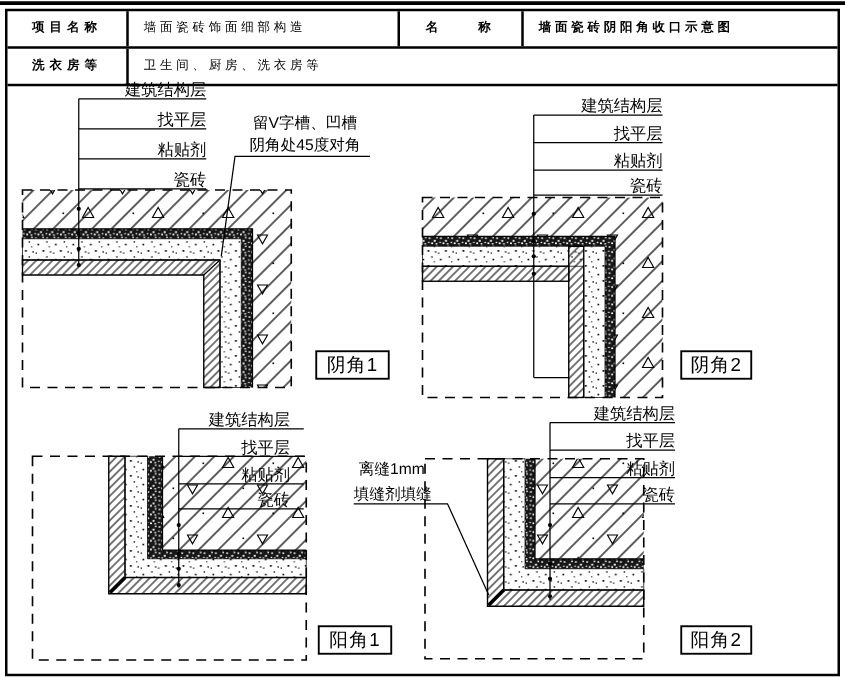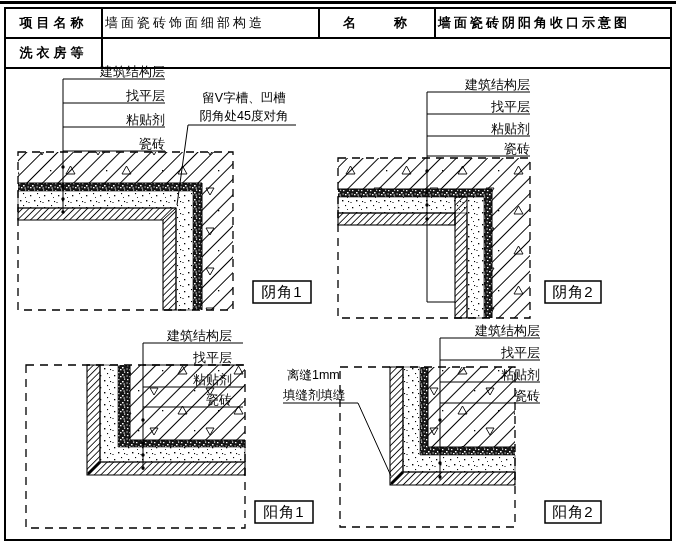--- a/index.html
+++ b/index.html
@@ -3,27 +3,27 @@
 <meta charset="utf-8">
 <style>
   html,body{margin:0;padding:0;background:#e8e8e8;}
   .page{position:relative;width:676px;height:553px;background:#ffffff;overflow:hidden;
         font-family:"Liberation Sans",sans-serif;color:#000;}
   .topline{position:absolute;left:0;top:1px;width:676px;height:3px;background:#000;}
   .frame{position:absolute;left:4px;top:7px;width:668px;height:534px;
          border:2px solid #000;box-sizing:border-box;}
   .tbl{position:absolute;left:0;top:0;width:664px;display:flex;flex-direction:column;}
   .trow{display:flex;height:28px;border-bottom:2px solid #000;}
-  .cell{height:28px;line-height:28px;white-space:nowrap;overflow:hidden;font-size:13px;}
+  .cell{height:28px;line-height:28px;white-space:nowrap;overflow:hidden;font-size:10px;}
   .cr{border-right:2px solid #000;box-sizing:border-box;}
   .head{font-weight:bold;text-align:center;letter-spacing:4px;}
-  .val{padding-left:2px;letter-spacing:3px;}
+  .val{padding-left:12px;letter-spacing:3px;}
   .c1{width:97px;}
   .c2{width:217px;}
-  .c3{width:116px;}
+  .c3{width:99px;}
   .c4{flex:1;font-weight:bold;}
   .c2w{flex:1;}
   svg.draw{position:absolute;left:0;top:0;pointer-events:none;}
   text{fill:#000;font-family:"Liberation Sans",sans-serif;}
   .lyr{font-size:13px;}
   .note{font-size:12.5px;}
   .ttl{font-size:15px;letter-spacing:1px;}
 </style>
 </head>
 <body>
@@ -34,20 +34,21 @@
   <div class="frame">
     <div class="tbl">
       <div class="trow">
         <div class="cell head cr c1">项目名称</div>
         <div class="cell val cr c2">墙面瓷砖饰面细部构造</div>
         <div class="cell head cr c3">名　　称</div>
         <div class="cell val c4">墙面瓷砖阴阳角收口示意图</div>
       </div>
       <div class="trow">
         <div class="cell head cr c1">洗衣房等</div>
+        <div class="cell val c2w">卫生间、厨房、洗衣房等</div>
       </div>
     </div>
   </div>
 
   <svg class="draw" width="676" height="553" viewBox="0 0 676 553">
     <defs>
       <pattern id="hw" patternUnits="userSpaceOnUse" width="11" height="11" patternTransform="rotate(45)">
         <line x1="5.5" y1="-1" x2="5.5" y2="12" stroke="#000" stroke-width="1"></line>
       </pattern>
       <pattern id="hf" patternUnits="userSpaceOnUse" width="4.6" height="4.6" patternTransform="rotate(45)">

